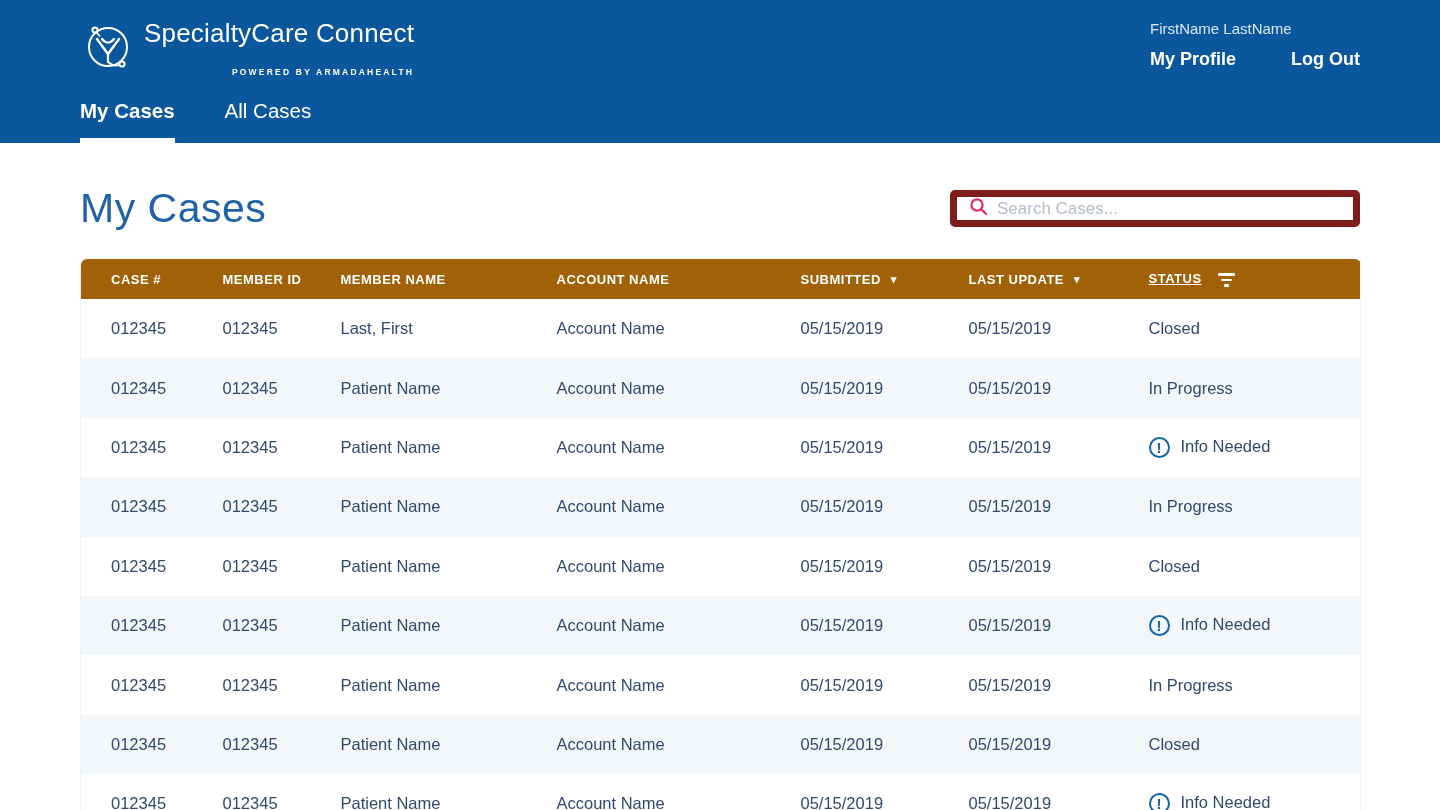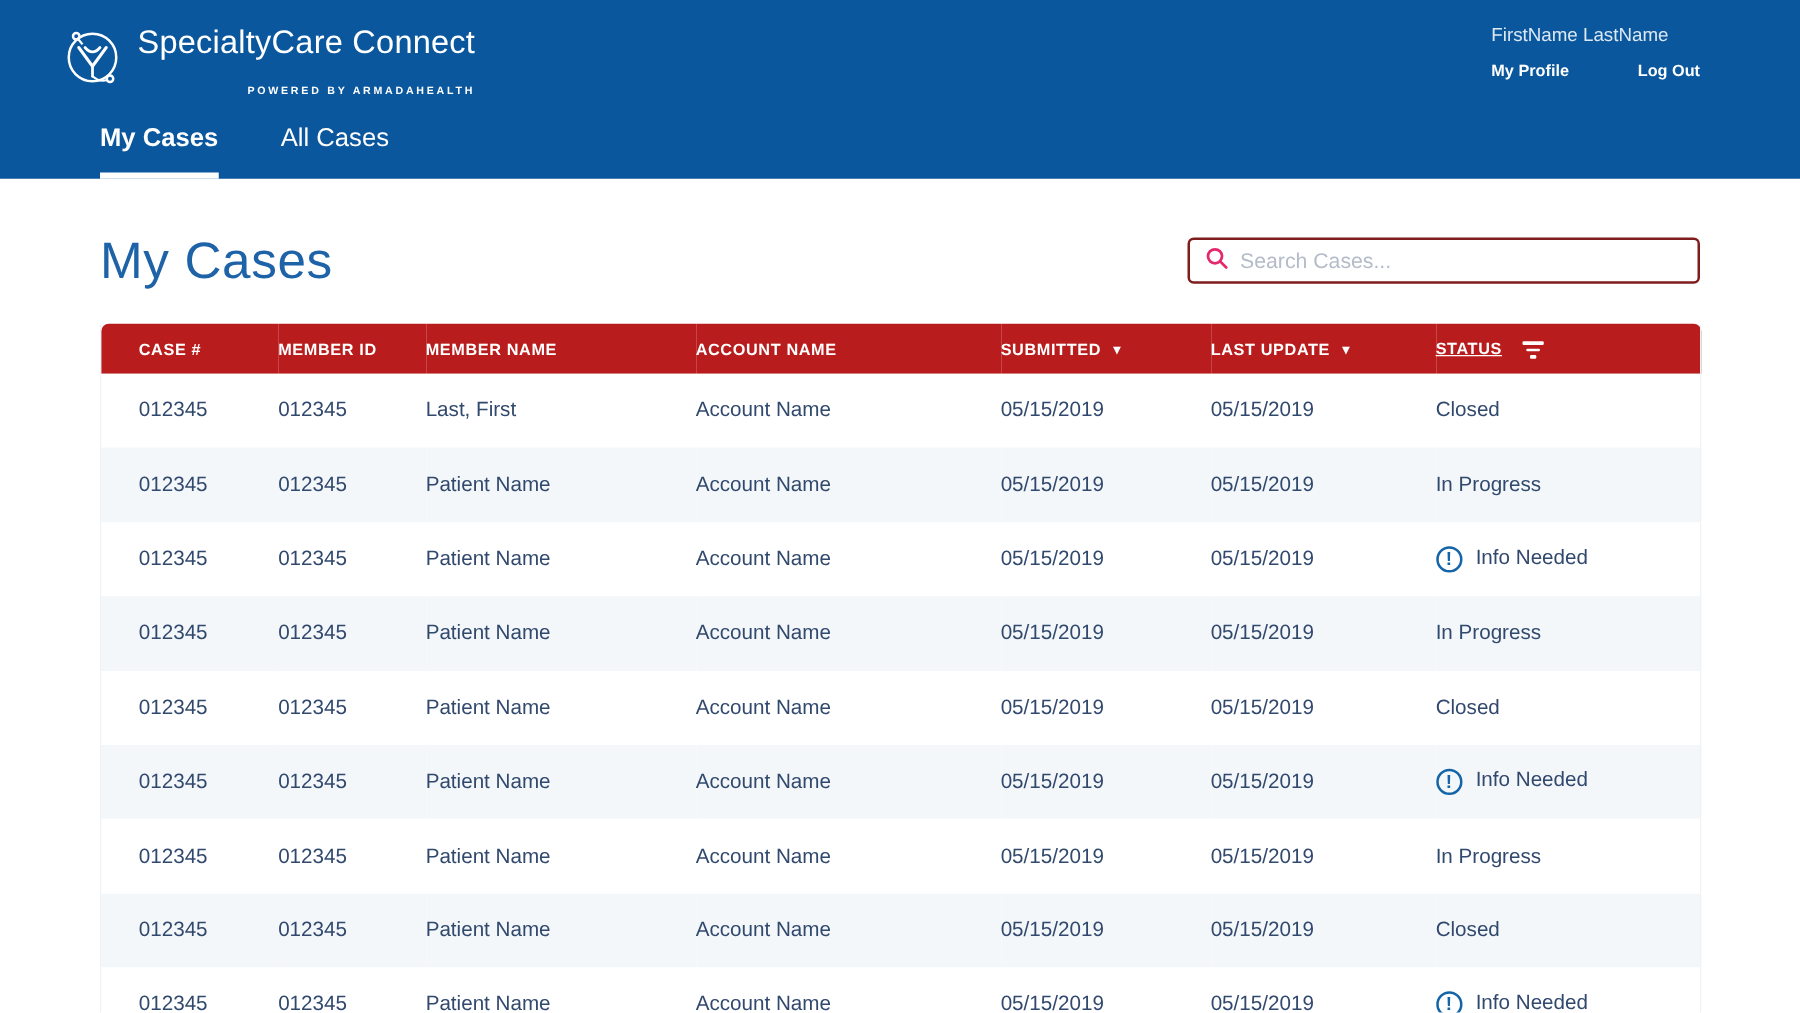--- a/index.html
+++ b/index.html
@@ -2,57 +2,57 @@
 <html><head>
 <meta charset="utf-8">
 <style>
   * { margin: 0; padding: 0; box-sizing: border-box; }
   html, body { width: 1440px; height: 810px; overflow: hidden; background: #ffffff;
     font-family: "Liberation Sans", sans-serif; }
 
   
   .banner { background: #0a579d; height: 143px; position: relative; }
   .banner-top { display: flex; justify-content: space-between; align-items: flex-start;
-    padding: 18px 80px 0 48px; }
+    padding: 18px 80px 0 82px; }
   .brand { display: flex; align-items: center; gap: 10px; }
   .brand-icon { width: 52px; height: 52px; }
   .brand-text { display: flex; flex-direction: column; align-items: flex-end; }
   .brand-name { color: #ffffff; font-size: 26px; font-weight: 400; letter-spacing: 0.2px; }
   .brand-tagline { color: #ffffff; font-size: 8.5px; font-weight: 700; letter-spacing: 2.2px;
     margin-top: 18px; }
   .user-area { text-align: left; padding-top: 2px; }
   .user-name { color: #dce8f3; font-size: 15px; margin-bottom: 12px; }
   .user-links { display: flex; gap: 55px; justify-content: flex-end; }
-  .user-link { color: #ffffff; font-size: 13px; font-weight: 700; cursor: pointer; }
+  .user-link { color: #ffffff; font-size: 18px; font-weight: 700; cursor: pointer; }
 
   
   .nav { display: flex; gap: 50px; padding: 0 80px; position: absolute; bottom: 0; left: 0; right: 0; }
   .nav-item { color: #ffffff; font-size: 20.5px; padding-bottom: 20px; position: relative;
     cursor: pointer; font-weight: 400; }
   .nav-item.active { font-weight: 700; }
   .nav-item.active::after { content: ""; position: absolute; left: 0; bottom: 0;
     width: 100%; height: 5px; background: #ffffff; }
 
   
   .main { padding: 0 80px; }
   .main-top { display: flex; justify-content: space-between; align-items: center;
     margin-top: 42px; margin-bottom: 27px; }
   .page-title { color: #1e63a8; font-size: 41px; font-weight: 400; letter-spacing: 0.5px; }
 
   .search-box { display: flex; align-items: center; width: 410px; height: 37px;
-    border: 2px solid #7f1d1d; border-radius: 5px; background: #ffffff; padding: 0 12px; gap: 9px; }
+    border: 7px solid #7f1d1d; border-radius: 5px; background: #ffffff; padding: 0 12px; gap: 9px; }
   .search-box svg { flex: 0 0 auto; }
   .search-input { border: none; outline: none; flex: 1; font-size: 17px;
     font-family: "Liberation Sans", sans-serif; color: #32496e; background: transparent; }
   .search-input::placeholder { color: #b4bcc9; }
 
   
   .case-table { width: 100%; border-collapse: collapse; table-layout: fixed;
     border-left: 1px solid #f0f2f5; border-right: 1px solid #f0f2f5; }
-  .case-table thead th { background: #b91c1c; color: #ffffff; font-size: 13px;
+  .case-table thead th { background: #a16207; color: #ffffff; font-size: 13px;
     font-weight: 700; letter-spacing: 0.5px; text-align: left; height: 40px;
     white-space: nowrap; cursor: default; }
   .case-table thead th:first-child { border-top-left-radius: 6px; }
   .case-table thead th:last-child { border-top-right-radius: 6px; }
   .case-table td { height: 59.4px; font-size: 16.5px; color: #32496e; white-space: nowrap; }
   .case-table tbody tr { background: #ffffff; cursor: pointer; }
   .case-table tbody tr:nth-child(even) { background: #f3f7fa; }
   th.col-case, td.col-case { padding-left: 30px; }
 
   .sort-caret { display: inline-block; margin-left: 10px; font-size: 11px;

